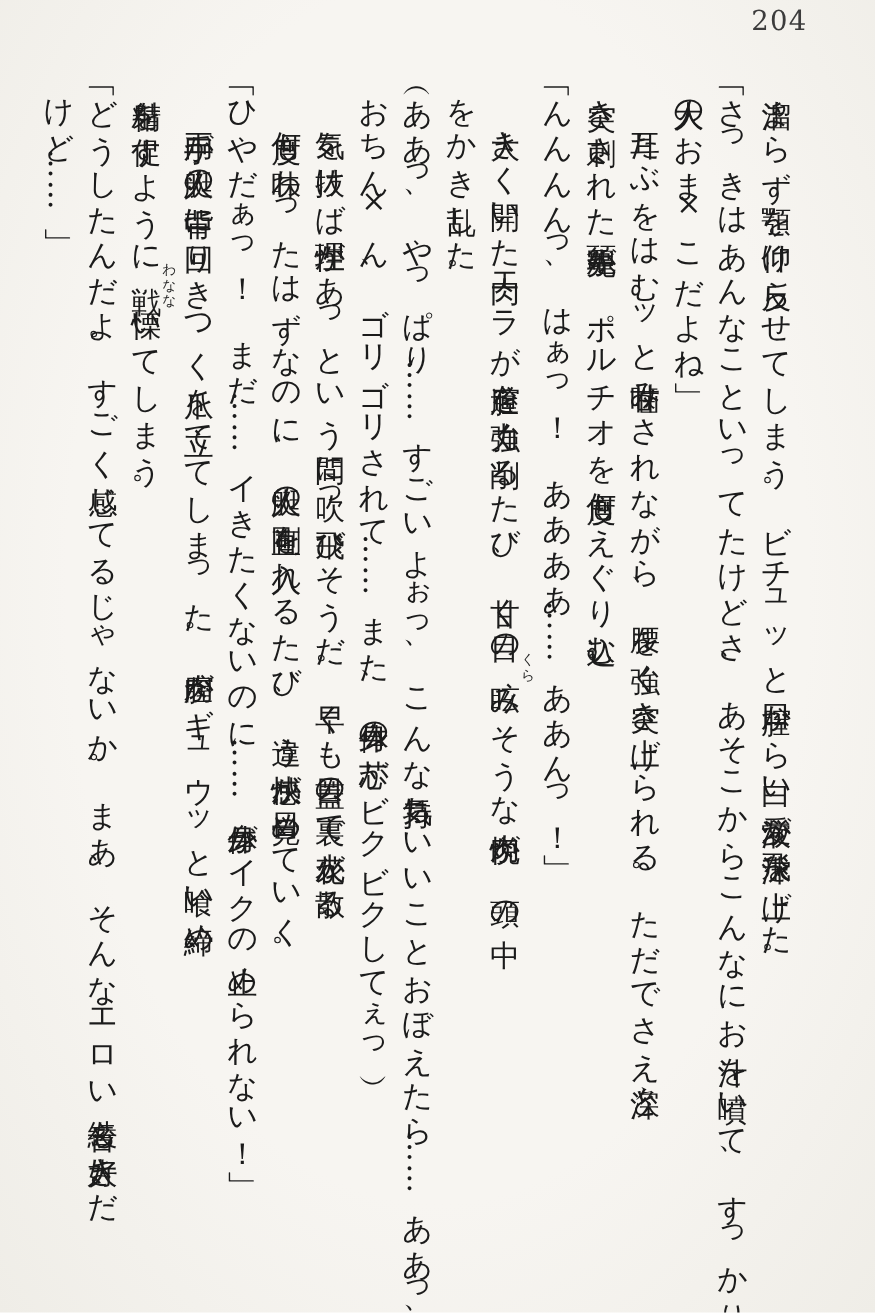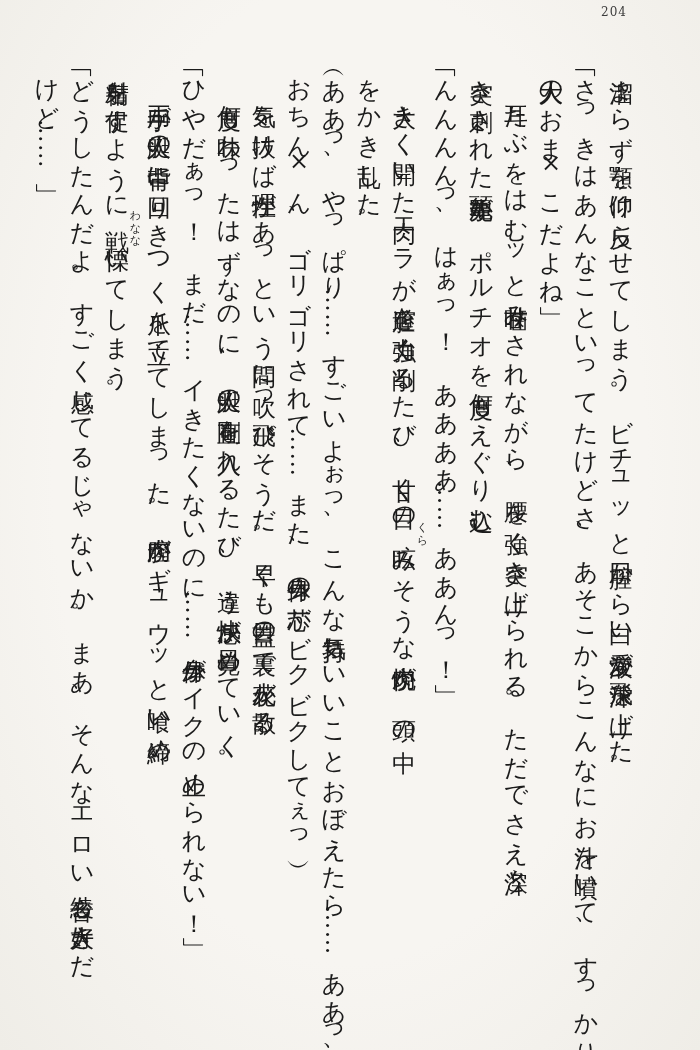--- a/index.html
+++ b/index.html
@@ -12,21 +12,21 @@
   body {
     position: relative;
     background: radial-gradient(ellipse at 50% 45%, #f7f5f1 60%, #efede7 100%);
     font-family: "DejaVu Serif", "Liberation Serif", serif;
     color: #1b1b1b;
   }
   .page-number {
     position: absolute;
     top: 5px;
     left: 601px;
-    font-size: 12px;
+    font-size: 22px;
     letter-spacing: 1px;
     color: #3c3c3c;
   }
   .text-block {
     position: absolute;
     top: 62px;
     right: 62px;
     width: 600px;
     height: 958px;
     writing-mode: vertical-rl;

